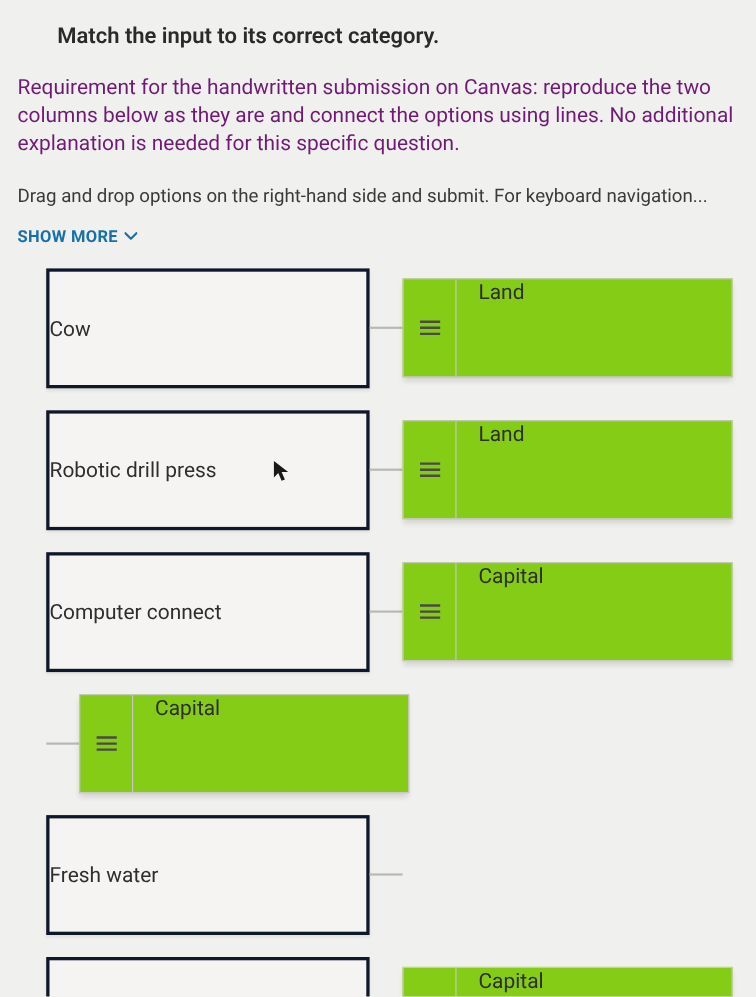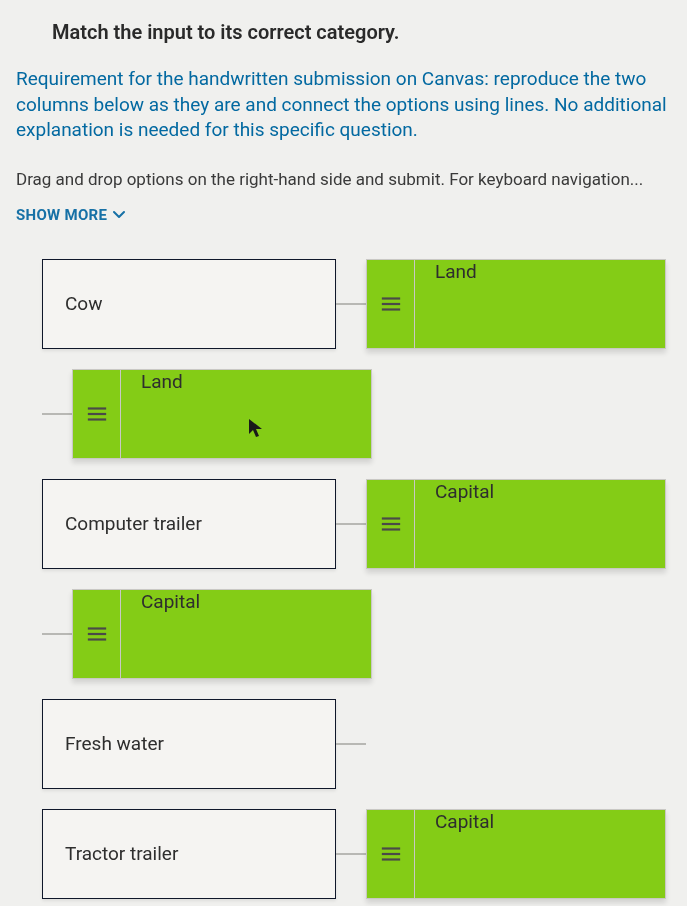--- a/index.html
+++ b/index.html
@@ -20,60 +20,59 @@
       font-size: 20px;
       font-weight: 600;
       margin-bottom: 22px;
       color: #2a2a2a;
       margin-left: 36px;
     }
     .requirement {
       font-size: 19px;
       line-height: 1.35;
       margin-bottom: 26px;
-      color: #0369a1;
+      color: #701a75;
     }
     .instruction {
       font-size: 17px;
       color: #3a3a3a;
       margin-bottom: 16px;
     }
     .show-more {
       display: inline-flex;
       align-items: center;
       gap: 6px;
       font-size: 15px;
       font-weight: 700;
       color: #1771a6;
       letter-spacing: 0.3px;
       cursor: pointer;
-      margin-bottom: 35px;
+      margin-bottom: 20px;
       justify-content: center;
     }
     .show-more .chev {
       display: inline-block;
     }
     .match-rows {
       display: flex;
       flex-direction: column;
       gap: 20px;
       padding-left: 26px;
     }
     .row {
       display: flex;
       align-items: center;
     }
     .left-card {
       width: 294px;
-      height: 90px;
+      height: 109px;
       background: #f5f4f2;
-      border: 1px solid #0f172a;
-      display: flex;
-      align-items: center;
-      padding-left: 22px;
+      border: 3px solid #0f172a;
+      display: flex;
+      align-items: center;
       font-size: 19px;
       color: #2e2e2e;
       box-shadow: 0 2px 3px rgba(0,0,0,0.08);
     }
     .connector {
       width: 30px;
       height: 2px;
       background: #b8b8b4;
     }
     .right-card {
@@ -144,36 +143,39 @@
             <line x1="2" y1="3" x2="22" y2="3" stroke="#4a4a48" stroke-width="2.4"></line>
             <line x1="2" y1="9" x2="22" y2="9" stroke="#4a4a48" stroke-width="2.4"></line>
             <line x1="2" y1="15" x2="22" y2="15" stroke="#4a4a48" stroke-width="2.4"></line>
           </svg>
       </div>
       <span class="right-label">Land</span>
     </div>
   </div>
 
   <div class="row">
+    <div class="left-card">
+      <span>Robotic drill press</span>
+    </div>
     <div class="connector"></div>
     <div class="right-card">
       <div class="handle">
         <svg viewBox="0 0 24 18">
             <line x1="2" y1="3" x2="22" y2="3" stroke="#4a4a48" stroke-width="2.4"></line>
             <line x1="2" y1="9" x2="22" y2="9" stroke="#4a4a48" stroke-width="2.4"></line>
             <line x1="2" y1="15" x2="22" y2="15" stroke="#4a4a48" stroke-width="2.4"></line>
           </svg>
       </div>
       <span class="right-label">Land</span>
     </div>
   </div>
 
   <div class="row">
     <div class="left-card">
-      <span>Computer trailer</span>
+      <span>Computer connect</span>
     </div>
     <div class="connector"></div>
     <div class="right-card">
       <div class="handle">
         <svg viewBox="0 0 24 18">
             <line x1="2" y1="3" x2="22" y2="3" stroke="#4a4a48" stroke-width="2.4"></line>
             <line x1="2" y1="9" x2="22" y2="9" stroke="#4a4a48" stroke-width="2.4"></line>
             <line x1="2" y1="15" x2="22" y2="15" stroke="#4a4a48" stroke-width="2.4"></line>
           </svg>
       </div>

